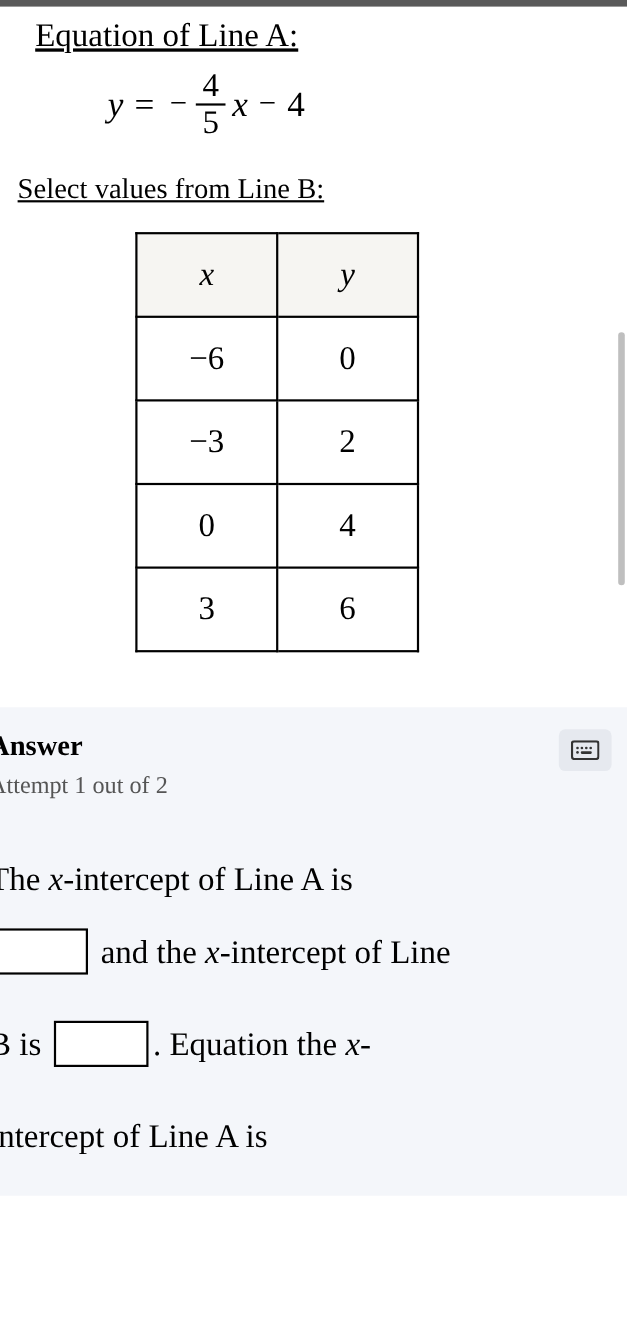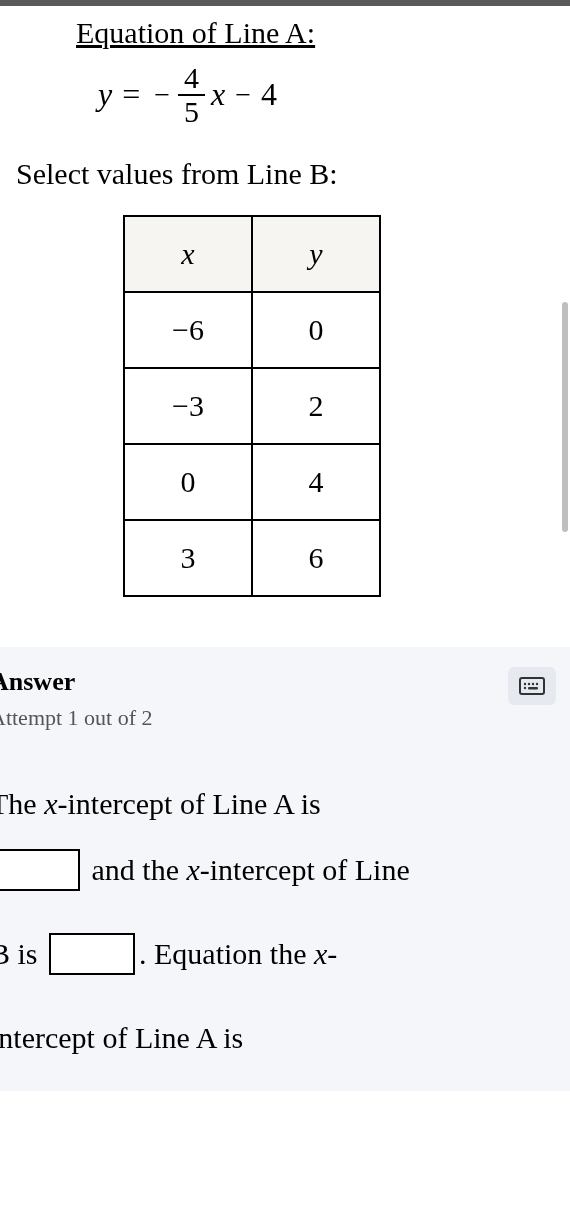--- a/index.html
+++ b/index.html
@@ -1,30 +1,30 @@
 <!DOCTYPE html>
 <html><head>
 <meta charset="utf-8">
 <style>
 * { box-sizing: border-box; margin: 0; padding: 0; }
 html, body { width: 570px; height: 1213px; font-family: 'Times New Roman', serif; background: #fff; overflow: hidden; }
 .top-bar { width: 100%; height: 6px; background: #5a5a5a; }
 .content { padding: 10px 0 0 8px; }
-.section-title { font-size: 30px; text-decoration: underline; margin-left: 68px; margin-bottom: 12px; }
+.section-title { font-size: 30px; text-decoration: underline; margin-left: 24px; margin-bottom: 12px; }
 .equation-row { display: flex; align-items: center; justify-content: flex-start; margin-left: 90px; margin-bottom: 30px; font-size: 32px; font-style: italic; font-family: 'Times New Roman', serif; }
 .equation-row .eq-y { font-style: italic; }
 .equation-row .eq-eq { font-style: normal; margin: 0 10px; }
 .equation-row .eq-neg { font-style: normal; margin: 0 4px 0 4px; font-size: 28px; }
 .frac { display: inline-flex; flex-direction: column; align-items: center; font-style: normal; font-size: 30px; line-height: 1.05; margin: 0 4px; }
 .frac .num { border-bottom: 2px solid #000; padding: 0 6px; }
 .frac .den { padding: 0 6px; }
 .eq-x { font-style: italic; margin-left: 2px; }
 .eq-minus { font-style: normal; margin: 0 10px; font-size: 28px; }
 .eq-c { font-style: normal; }
-.section-title2 { font-size: 30px; margin-left: 8px; margin-bottom: 24px; margin-top: 10px; }
+.section-title2 { font-size: 26px; text-decoration: underline; margin-left: 8px; margin-bottom: 24px; margin-top: 10px; }
 .table-wrap { display: flex; justify-content: flex-start; margin-left: 115px; margin-bottom: 50px; }
 table.xy { border-collapse: collapse; }
 table.xy td, table.xy th { border: 2px solid #000; width: 128px; height: 76px; text-align: center; font-size: 30px; font-family: 'Times New Roman', serif; font-weight: normal; }
 table.xy th { background: #f6f5f2; font-style: italic; font-weight: normal; }
 table.xy td { font-style: normal; }
 .answer-panel { background: #f4f6fa; padding: 20px 0 20px 0; margin-left: -18px; width: 590px; position: relative; }
 .answer-header { display: flex; justify-content: space-between; align-items: flex-start; padding: 0 24px 0 0; }
 .answer-title { font-family: Georgia, 'Times New Roman', serif; font-weight: bold; font-size: 26px; margin-left: 0; }
 .attempt { font-family: Georgia, 'Times New Roman', serif; font-size: 22px; color: #555; margin-top: 8px; margin-bottom: 40px; margin-left: 0; }
 .kbd-btn { width: 48px; height: 38px; background: #e6e9ef; border-radius: 6px; display: flex; align-items: center; justify-content: center; cursor: pointer; }

